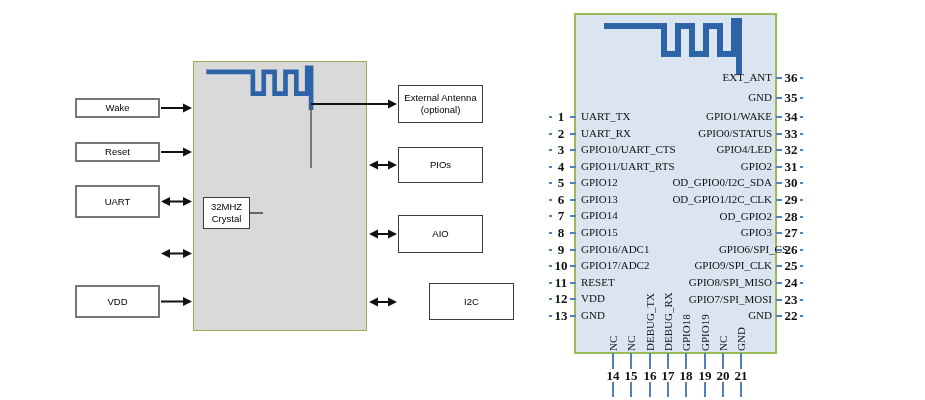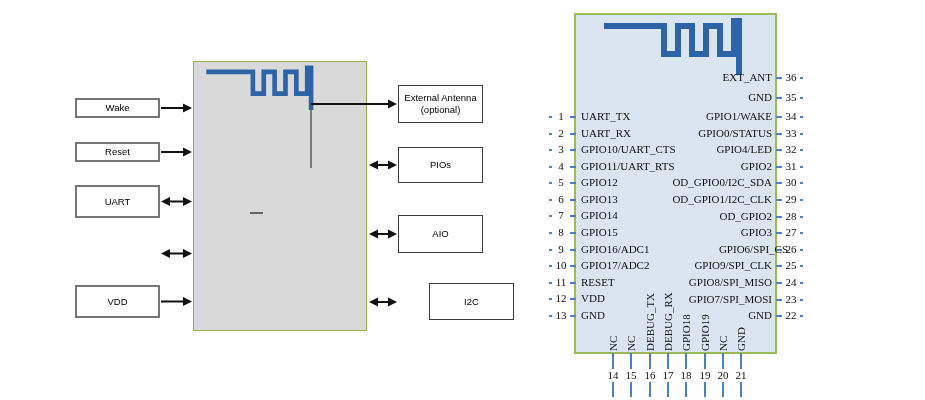--- a/index.html
+++ b/index.html
@@ -11,21 +11,21 @@
   .inbox{border:2px solid #767676;}
   .outbox{border:1px solid #3c3c3c;padding:2px 4px;}
   .graybox{position:absolute;left:193px;top:61px;width:174px;height:270px;box-sizing:border-box;
            background:var(--block-fill,#d9d9d9);border:1.5px solid var(--block-border,#94b050);}
   .chipbox{left:263px;top:168px;width:90px;height:90px;border:1px solid #3c3c3c;}
   .crystalbox{left:203px;top:197px;width:47px;height:32px;border:1px solid #3c3c3c;}
   .modbox{position:absolute;left:574px;top:13px;width:203px;height:341px;box-sizing:border-box;
           background:var(--module-fill,#dbe5f1);border:2px solid var(--module-border,#9bbb59);}
   .pin-line{position:absolute;background:var(--pin-line,#4f81bd);}
   .pin-num{position:absolute;background:#fff;color:#101010;text-align:center;
-           font-family:"Liberation Serif",serif;font-size:11px;line-height:13px;}
+           font-family:"Liberation Serif",serif;font-size:13px;line-height:13px;font-weight:bold;}
   .pin-label{position:absolute;color:#101010;white-space:nowrap;
              font-family:"Liberation Serif",serif;font-size:11px;line-height:13px;}
   .pin-label.right{text-align:right;}
   .pin-label.vert{transform:rotate(-90deg);transform-origin:0 0;}
   svg.layer{position:absolute;left:0;top:0;overflow:visible;pointer-events:none;}
 </style>
 </head>
 <body>
 
 <div class="canvas" id="canvas" style="--pin-line: #4f81bd; --module-fill: #dbe5f1; --module-border: #9bbb59; --block-fill: #d9d9d9; --block-border: #94b050;">
@@ -60,20 +60,24 @@
       <polygon points="369,165 378,160.5 378,169.5" fill="#111111"></polygon>
       <line x1="377" y1="234" x2="389" y2="234" stroke="#111111" stroke-width="2"></line>
       <polygon points="397,234 388,229.5 388,238.5" fill="#111111"></polygon>
       <polygon points="369,234 378,229.5 378,238.5" fill="#111111"></polygon>
       <line x1="377" y1="302" x2="389" y2="302" stroke="#111111" stroke-width="2"></line>
       <polygon points="397,302 388,297.5 388,306.5" fill="#111111"></polygon>
       <polygon points="369,302 378,297.5 378,306.5" fill="#111111"></polygon>
     </svg>
 
 
+  <div class="box crystalbox">
+    <div>32MHZ</div>
+    <div>Crystal</div>
+  </div>
 
   <div class="modbox"></div>
 
   <svg class="layer" width="925" height="400">
     <g transform="translate(601,16)">
       <path d="M3 10 H63 V38 H77 V10 H91 V38 H105 V10 H119 V38 H133 V5 H138 V59" fill="none" stroke="#2d64a8" stroke-width="6" class="antenna-path"></path>
     </g>
   </svg>
 
 <div class="box inbox" style="left: 75px; top: 98px; width: 85px; height: 20px;">

